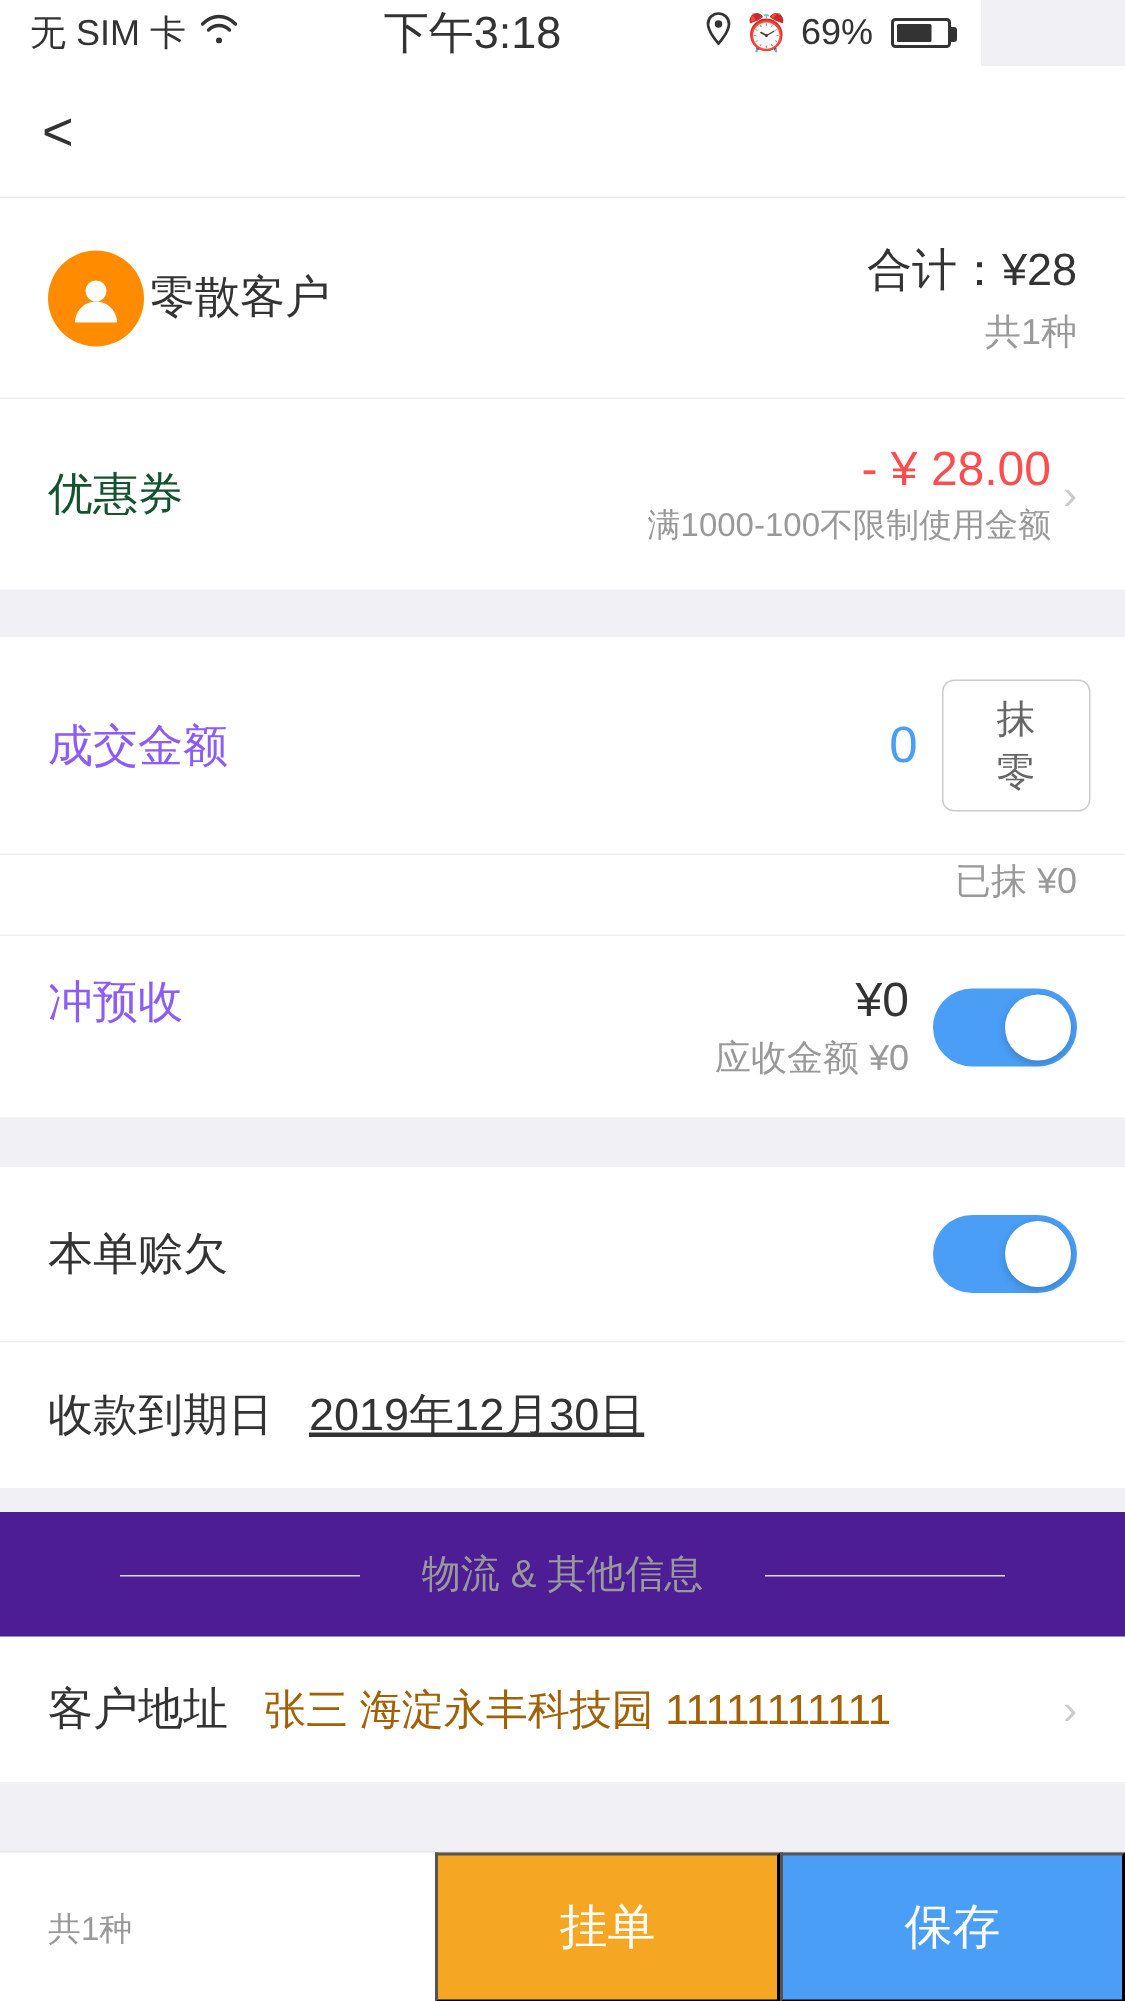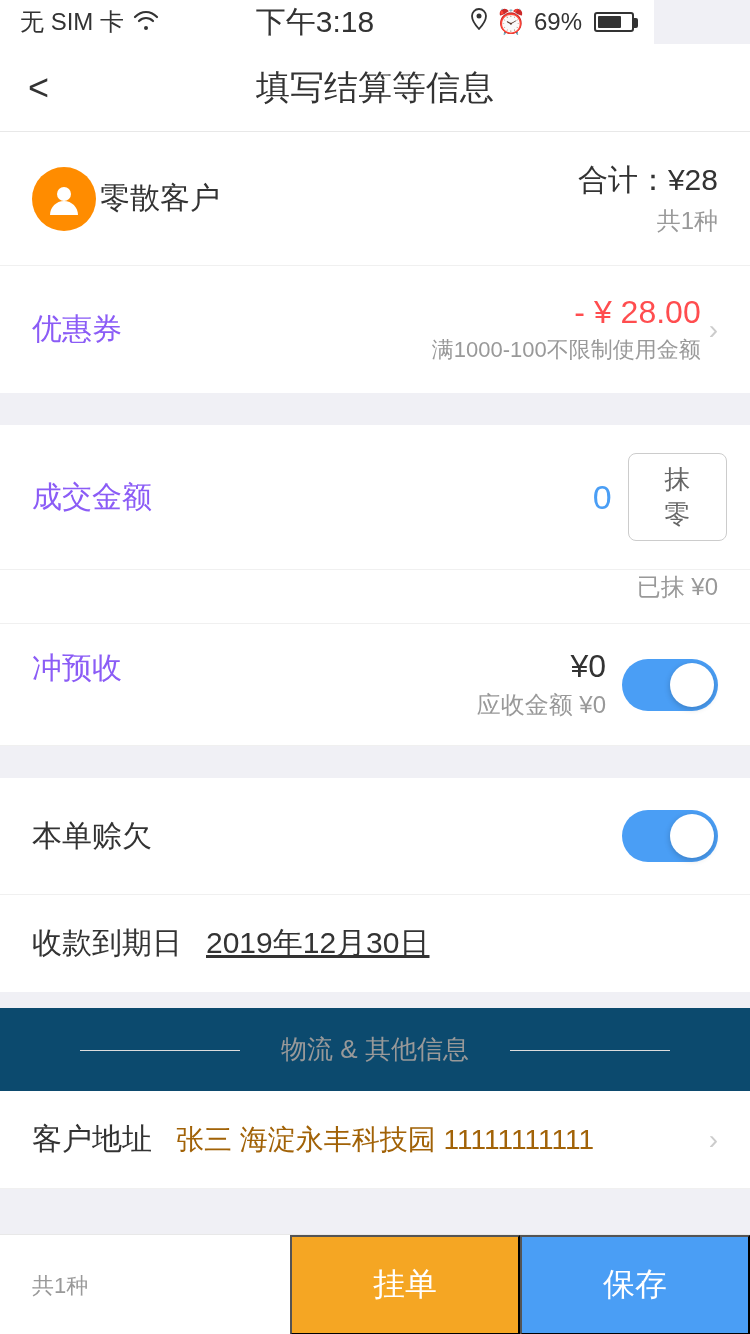--- a/index.html
+++ b/index.html
@@ -130,21 +130,21 @@
     
     .coupon-row {
       display: flex;
       align-items: center;
       justify-content: space-between;
       padding: 28px 32px;
       border-top: 1px solid #f0f0f0;
     }
     .coupon-label {
       font-size: 30px;
-      color: #8b5cf6;
+      color: #14532d;
       text-align: center;
     }
     .coupon-right {
       display: flex;
       align-items: center;
       gap: 8px;
     }
     .coupon-value-wrapper {
       text-align: right;
       margin-left: 27px;
@@ -278,21 +278,21 @@
       color: #333;
     }
     .due-date-value {
       font-size: 30px;
       color: #333;
       text-decoration: underline;
     }
 
     
     .logistics-header {
-      background: #0c4a6e;
+      background: #4c1d95;
       text-align: center;
       padding: 24px 32px;
       font-size: 26px;
       color: #999;
       position: relative;
     }
     .logistics-header::before,
     .logistics-header::after {
       content: '';
       position: absolute;
@@ -401,21 +401,20 @@
     <span>⏰</span>
     <span>69%</span>
     <span class="battery-icon">
       <span class="battery-fill"></span>
     </span>
   </div>
 </div>
 
 <div class="nav-bar">
   <div class="nav-back">&lt;</div>
-  <div class="nav-title">填写结算等信息</div>
 </div>
 
 <div class="section">
   <div class="customer-row">
     <div class="customer-left">
       <div class="customer-avatar">
         <svg width="36" height="36" viewBox="0 0 36 36" fill="none">
           <circle cx="18" cy="13" r="7" fill="white"></circle>
           <path d="M4 34c0-7.7 6.3-14 14-14s14 6.3 14 14" fill="white"></path>
         </svg>

